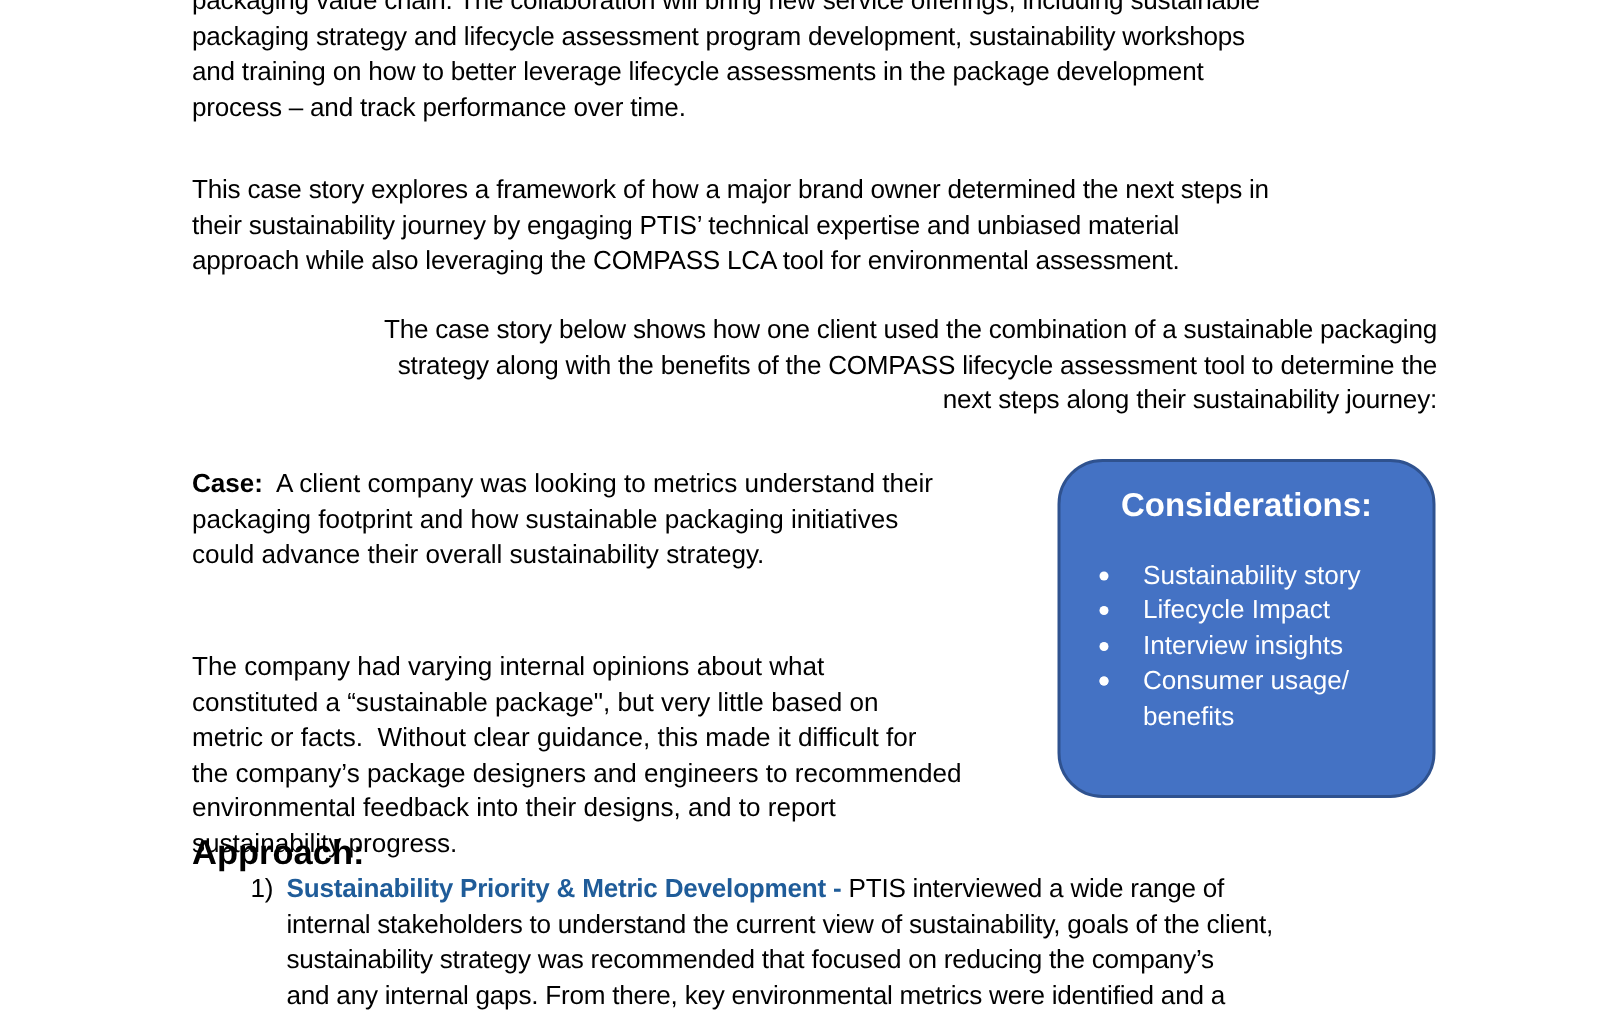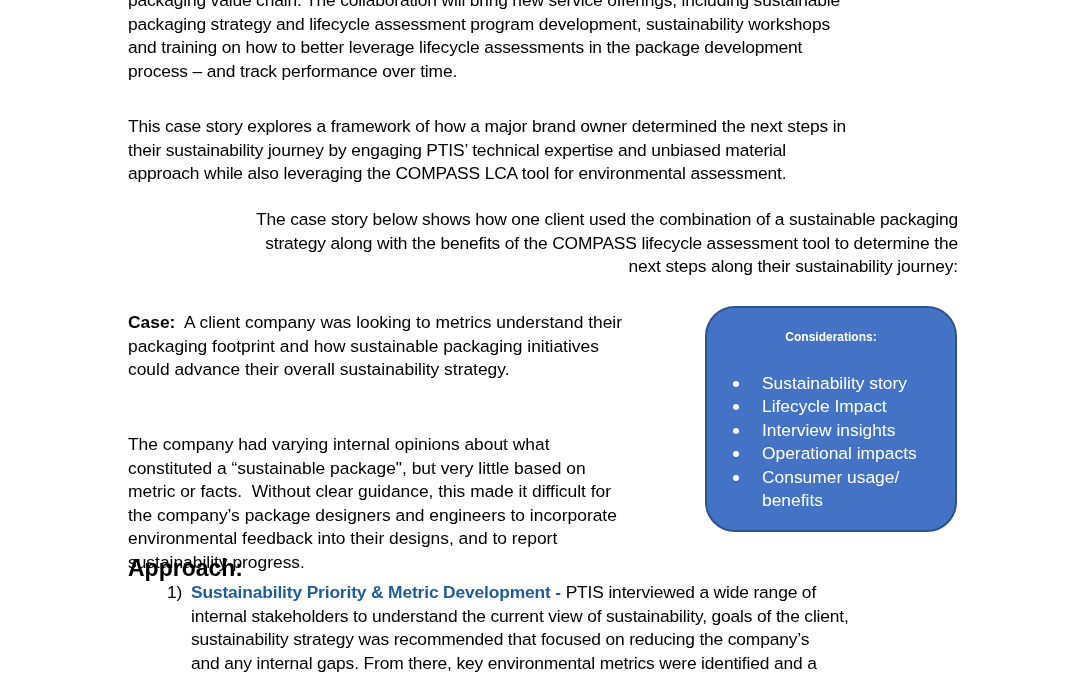--- a/index.html
+++ b/index.html
@@ -107,21 +107,21 @@
       box-sizing: border-box;
       color: #ffffff;
     }
     .considerations-title {
       position: absolute;
       left: 0;
       right: 0;
       top: 18px;
       text-align: center;
       font-weight: bold;
-      font-size: 12px;
+      font-size: 22px;
       line-height: 22px;
       margin: 0;
     }
     .considerations-list {
       position: absolute;
       left: 0;
       top: 64px;
       margin: 0;
       padding: 0;
       list-style: none;
@@ -170,21 +170,21 @@
   <p class="para" id="p-case">
     <span class="line"><span class="bold">Case:</span><span style="white-space:pre">  A client company was looking to metrics understand their</span></span>
     <span class="line">packaging footprint and how sustainable packaging initiatives</span>
     <span class="line">could advance their overall sustainability strategy.</span>
   </p>
 
   <p class="para" id="p-company">
     <span class="line">The company had varying internal opinions about what</span>
     <span class="line">constituted a “sustainable package", but very little based on</span>
     <span class="line" style="white-space:pre">metric or facts.  Without clear guidance, this made it difficult for</span>
-    <span class="line">the company’s package designers and engineers to incorporate</span>
+    <span class="line">the company’s package designers and engineers to recommended</span>
     <span class="line">environmental feedback into their designs, and to report</span>
     <span class="line">sustainability progress.</span>
   </p>
 
   <div class="considerations-box">
     <p class="considerations-title">Considerations:</p>
     <ul class="considerations-list">
       <li>
         <span class="bullet-dot"></span>
         <span>Sustainability story</span>
@@ -192,21 +192,20 @@
       <li>
         <span class="bullet-dot"></span>
         <span>Lifecycle Impact</span>
       </li>
       <li>
         <span class="bullet-dot"></span>
         <span>Interview insights</span>
       </li>
       <li>
         <span class="bullet-dot"></span>
-        <span>Operational impacts</span>
       </li>
       <li>
         <span class="bullet-dot"></span>
         <span>Consumer usage/</span><br>
         <span>benefits</span>
       </li>
     </ul>
   </div>
 
   <p id="approach-heading">Approach:</p>

